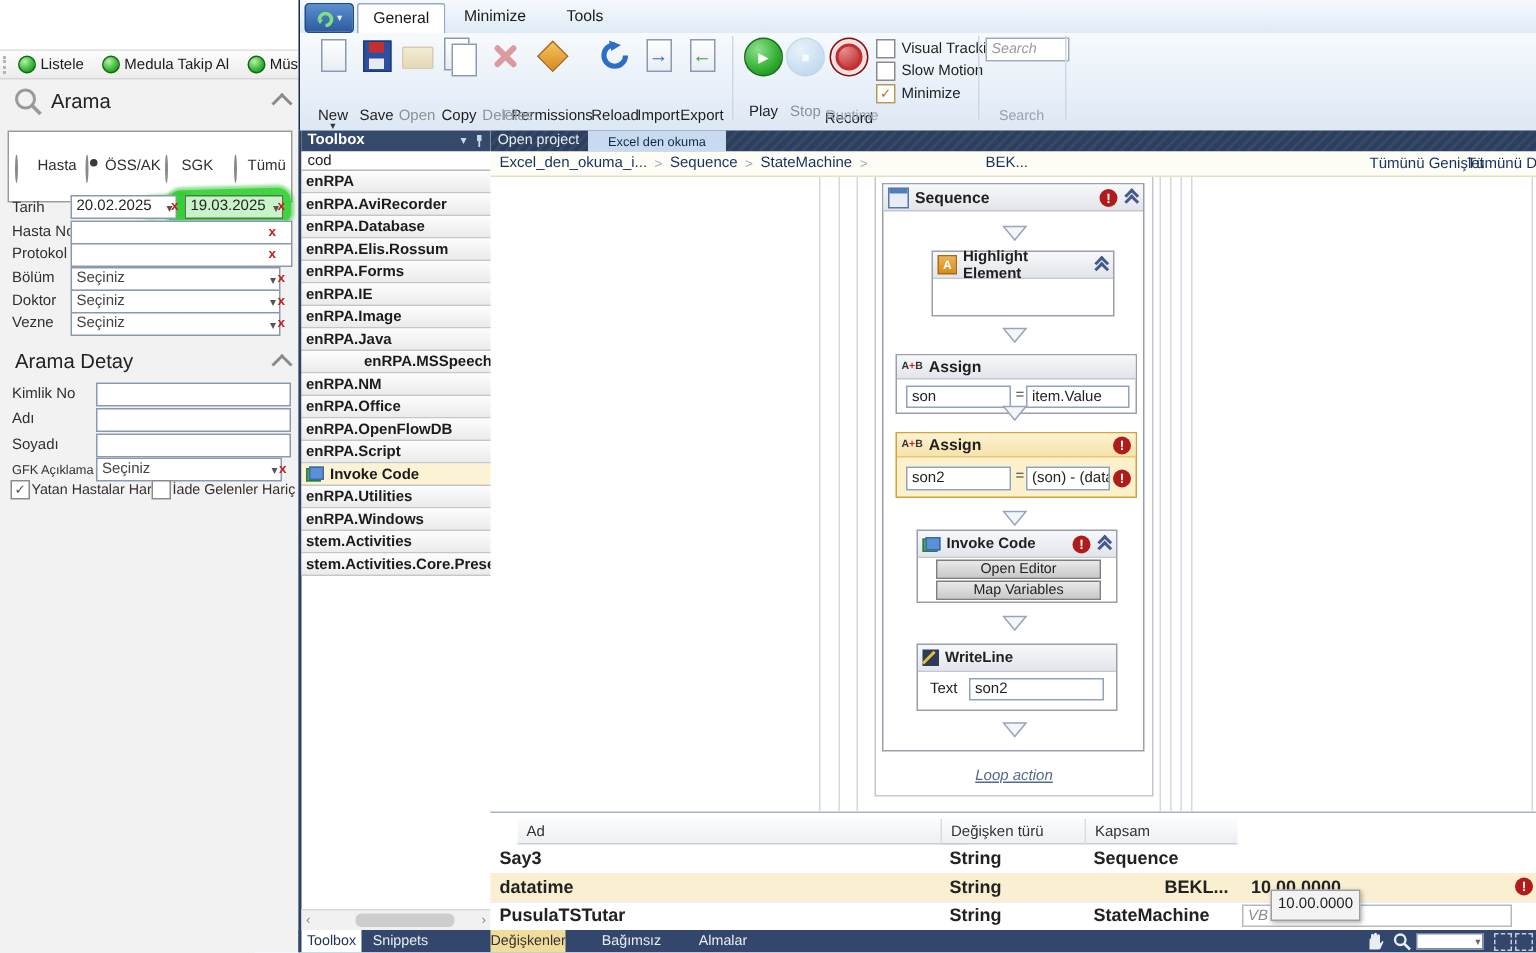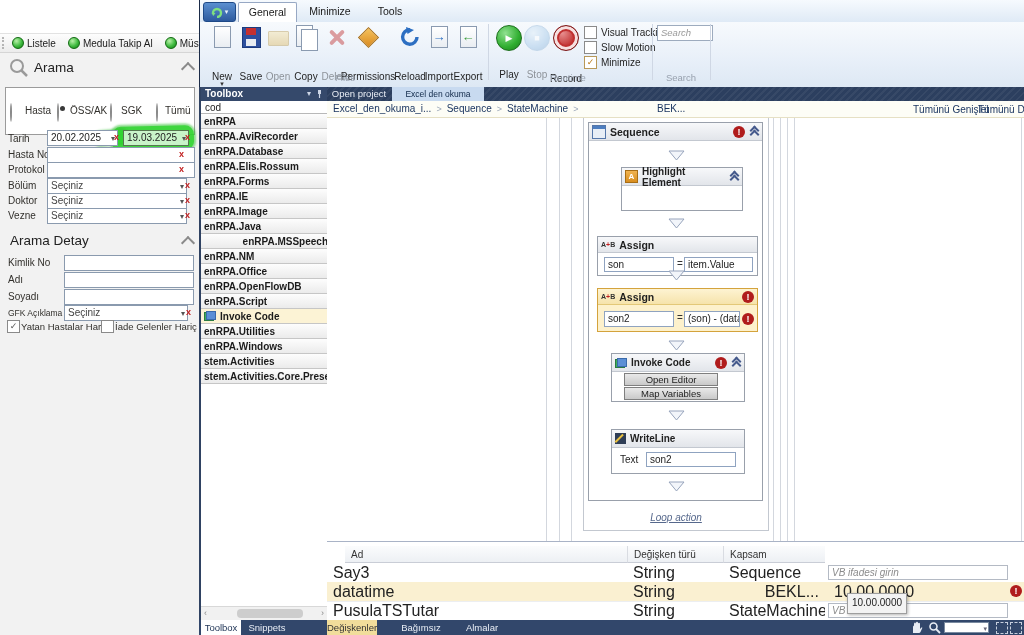--- a/index.html
+++ b/index.html
@@ -79,38 +79,38 @@
   .act{position:absolute;background:#fff;border:1px solid #99a0ab;box-sizing:border-box;}
   .act-h{height:17px;display:flex;align-items:center;gap:4px;padding:0 3px;
     background:linear-gradient(#f7f8fa,#e2e5ea);border-bottom:1px solid #c3c8d0;font-size:10.5px;font-weight:bold;color:#1f1f1f;}
   .err{display:inline-block;width:12px;height:12px;border-radius:50%;background:#b01c1c;color:#fff;
     font-size:9px;font-weight:bold;line-height:12px;text-align:center;flex:0 0 auto;}
   .chev2{width:10px;height:10px;flex:0 0 auto;}
   .chev2 i{display:block;width:5px;height:5px;border-left:2px solid #44598c;border-top:2px solid #44598c;transform:rotate(45deg);margin:0 auto;}
   .chev2 i+i{margin-top:-3px;}
   .conn{position:absolute;}
   .winp{position:absolute;background:#fff;border:1px solid #8fa3c0;font-size:10px;color:#222;line-height:14px;padding:0 3px;overflow:hidden;white-space:nowrap;box-sizing:border-box;}
-  .gbtn{position:absolute;left:12px;width:94px;height:13px;line-height:12px;text-align:center;font-size:9.5px;color:#222;
+  .gbtn{position:absolute;left:12px;width:110px;height:13px;line-height:12px;text-align:center;font-size:9.5px;color:#222;
     background:linear-gradient(#e9e9e9,#c9c9c9);border:1px solid #7f7f7f;box-sizing:border-box;}
   .mini{display:inline-block;flex:0 0 auto;}
   .seq-ic{width:12px;height:12px;background:#e8eef6;border:1px solid #5577aa;position:relative;}
   .seq-ic:before{content:"";position:absolute;left:0;top:0;right:0;height:3px;background:#4d7ec0;}
   .hl-ic{width:11px;height:11px;background:linear-gradient(#f0b350,#d88d1e);border:1px solid #a86d14;color:#fff;font-size:8px;font-weight:bold;line-height:11px;text-align:center;}
   .ab-ic{font-size:7px;font-weight:bold;color:#333;letter-spacing:0;}
   .ab-ic b{color:#c22020;}
   .ivk-ic{width:12px;height:10px;position:relative;}
   .ivk-ic:before{content:"";position:absolute;left:0;bottom:0;width:8px;height:7px;background:#3fae5f;border:1px solid #2a7a42;}
   .ivk-ic:after{content:"";position:absolute;right:0;top:0;width:8px;height:7px;background:#5b8fd6;border:1px solid #3a6aaa;}
   .wl-ic{width:11px;height:11px;background:#2e3d55;position:relative;}
   .wl-ic:before{content:"";position:absolute;left:1px;bottom:1px;width:11px;height:2px;background:#e8c040;transform:rotate(-45deg);transform-origin:left bottom;}
   
   .vars{left:327px;top:541px;width:697px;height:79px;background:#fff;border-top:1px solid #a9b3c6;box-sizing:border-box;}
   .vh{position:absolute;top:4px;height:17px;line-height:17px;font-size:10px;color:#333;
      background:linear-gradient(#fbfcfd,#edf0f4);border-bottom:1px solid #c9cdd6;box-sizing:border-box;padding-left:6px;border-left:1px solid #d9dce2;}
-  .vcell{position:absolute;height:19px;line-height:19px;font-size:16px;color:#222;padding-left:6px;white-space:nowrap;overflow:hidden;}
+  .vcell{position:absolute;height:19px;line-height:19px;font-size:12px;color:#222;padding-left:6px;white-space:nowrap;overflow:hidden;font-weight:bold;}
   .vrow-bg{position:absolute;left:0;width:697px;height:19px;border-bottom:1px solid #eceef1;}
   .tooltip{position:absolute;background:#f3f3f3;border:1px solid #9e9e9e;box-shadow:1px 1px 3px rgba(0,0,0,.3);
      font-size:10px;color:#222;text-align:center;line-height:18px;z-index:5;}
   
   .bbar{left:199px;top:620px;width:825px;height:15px;background:#32476b;}
   .btab{position:absolute;top:0;height:15px;line-height:15px;font-size:9.5px;text-align:center;color:#e8edf5;overflow:hidden;}
   .btab.white{background:#fff;color:#1d3254;}
   .btab.cream{background:#f1dd9b;color:#333;}
   .statico{position:absolute;top:1px;}
   .scombo{position:absolute;background:#fff;border:1px solid #7a8aa0;height:11px;font-size:7px;color:#667;text-align:right;line-height:11px;padding-right:1px;box-sizing:border-box;}
@@ -478,21 +478,20 @@
 
 <div class="a vars">
   <div class="vh" style="left:18px;width:300px;border-left:none;">Ad</div>
   <div class="vh" style="left:300px;width:96px;">Değişken türü</div>
   <div class="vh" style="left:396px;width:102px;">Kapsam</div>
 
   <div class="vrow-bg" style="top:21px;"></div>
   <div class="vcell" style="left:0;top:21px;width:294px;">Say3</div>
   <div class="vcell" style="left:300px;top:21px;width:90px;">String</div>
   <div class="vcell" style="left:396px;top:21px;width:96px;">Sequence</div>
-  <div class="winp" style="left:501px;top:23px;width:180px;height:15px;border-color:#b4bac4;font-style:italic;color:#8b8b8b;">VB ifadesi girin</div>
 
   <div class="vrow-bg" style="top:40px;background:#faf0d1;"></div>
   <div class="vcell" style="left:0;top:40px;width:294px;">datatime</div>
   <div class="vcell" style="left:300px;top:40px;width:90px;">String</div>
   <div class="vcell" style="left:396px;top:40px;width:90px;text-align:right;">BEKL...</div>
   <div class="vcell" style="left:501px;top:40px;width:170px;">10.00.0000</div>
   <span class="err a" style="left:683px;top:43px;">!</span>
 
   <div class="vrow-bg" style="top:59px;"></div>
   <div class="vcell" style="left:0;top:59px;width:294px;">PusulaTSTutar</div>

